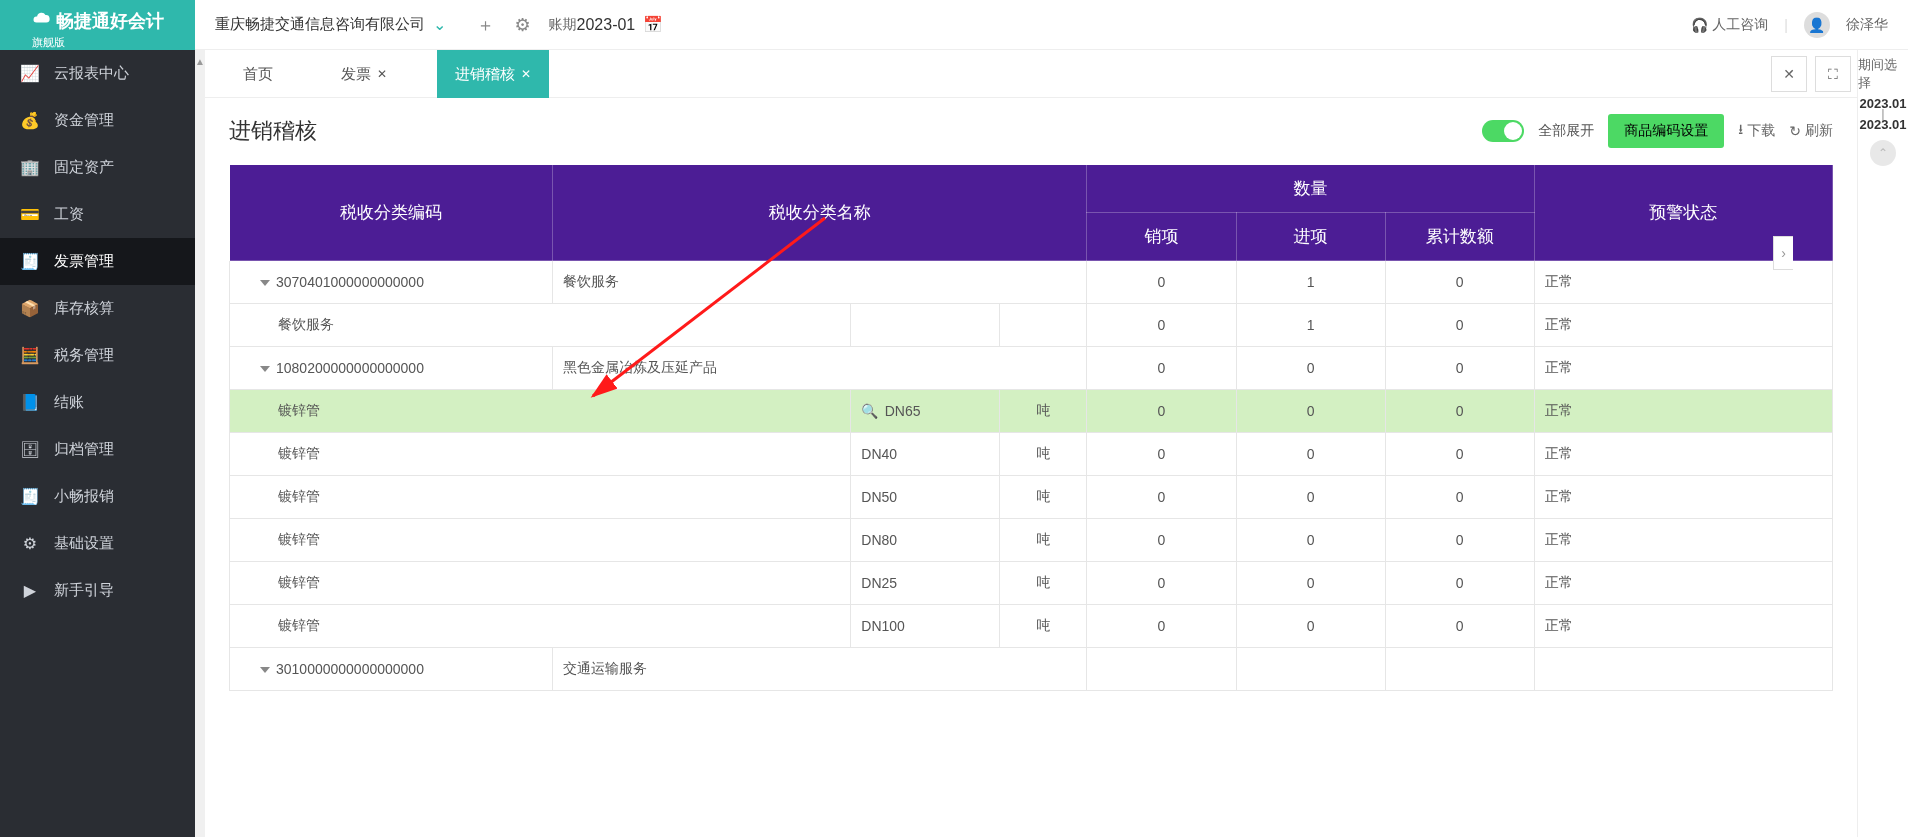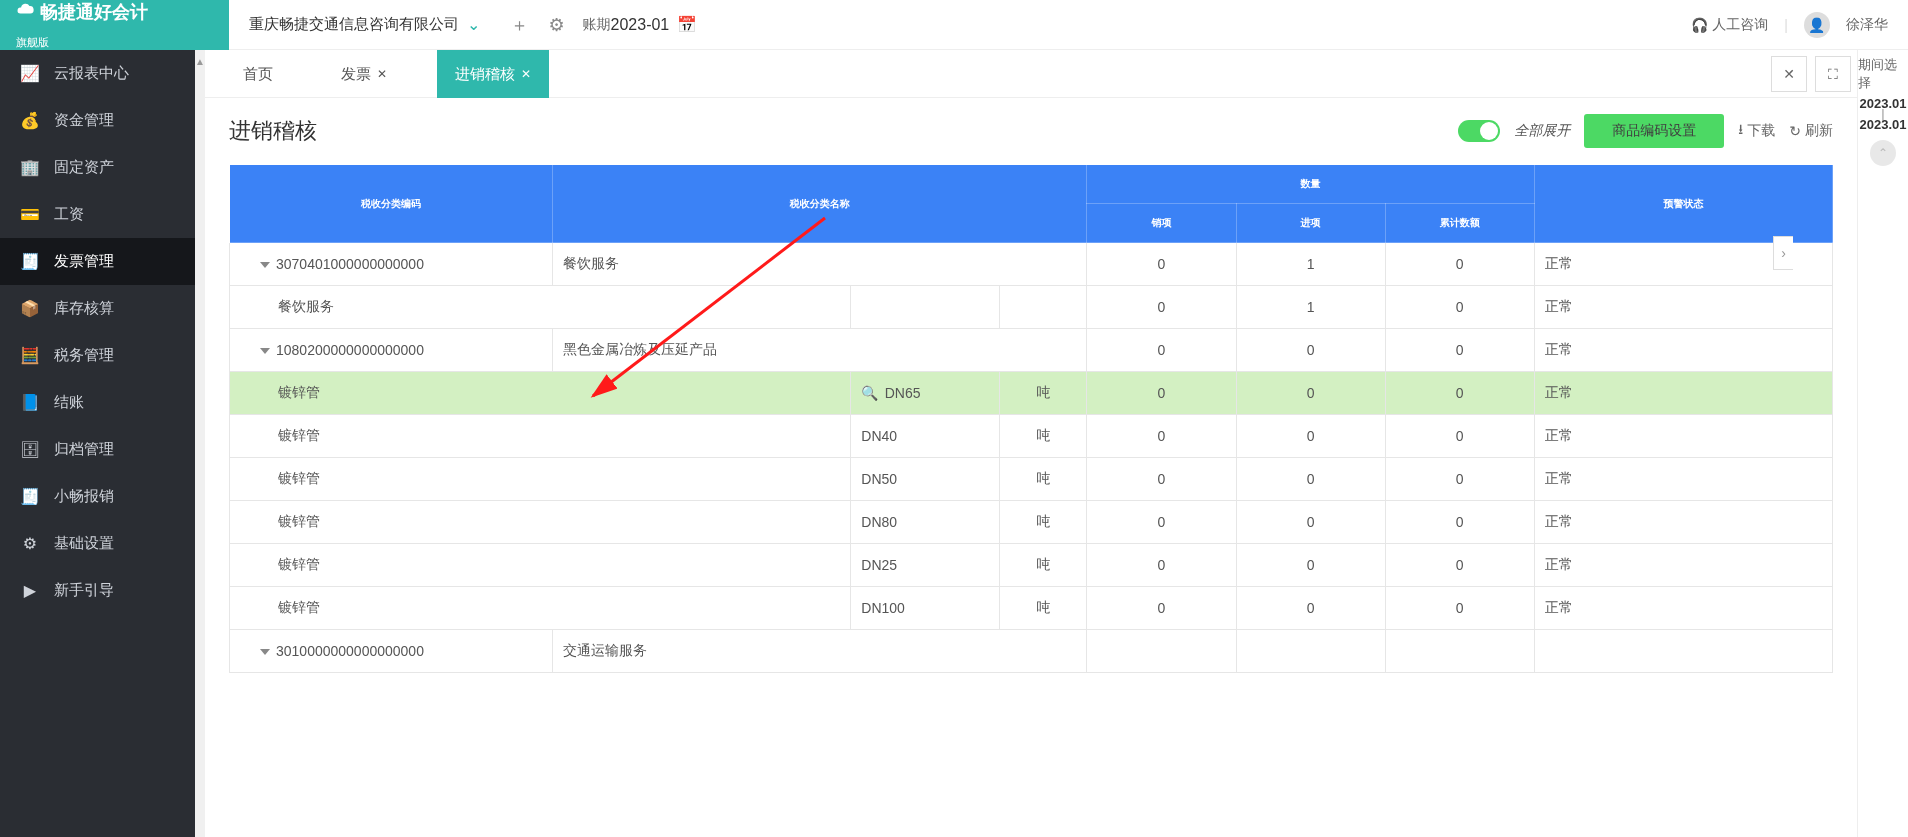--- a/index.html
+++ b/index.html
@@ -1,20 +1,20 @@
 <!DOCTYPE html>
 <html><head>
 <meta charset="utf-8">
 <style>
 * { margin: 0; padding: 0; box-sizing: border-box; }
 body { font-family: "Microsoft YaHei", Arial, sans-serif; font-size: 14px; color: #333; background: #fff; overflow: hidden; }
 
 
 .top-header { height: 50px; background: #fff; display: flex; align-items: center; border-bottom: 1px solid #eee; }
-.logo { width: 229px; height: 50px; background: #2fb8ac; color: #fff; display: flex; flex-direction: column; justify-content: space-between; padding-left: 16px; }
+.logo { width: 195px; height: 50px; background: #2fb8ac; color: #fff; display: flex; flex-direction: column; justify-content: flex-end; padding-left: 32px; }
 .logo-main { display: flex; align-items: center; gap: 6px; font-size: 18px; font-weight: bold; }
 .logo-sub { font-size: 11px; margin-top: 2px; }
 .company-select { display: flex; align-items: center; gap: 8px; padding: 0 20px; color: #333; }
 .company-name { font-size: 15px; }
 .dropdown-chevron { color: #2fb8ac; font-size: 16px; }
 .hdr-icon { color: #888; margin: 0 10px; cursor: pointer; font-size: 18px; }
 .period-label { color: #666; margin-left: 8px; }
 .period-value { color: #333; font-size: 16px; }
 .calendar-icon { color: #2fb8ac; margin-left: 8px; font-size: 16px; }
 .hdr-spacer { flex: 1; }
@@ -41,28 +41,28 @@
 .tab-close { font-size: 12px; }
 .tabs-right { position: absolute; right: 0; top: 0; display: flex; align-items: center; height: 48px; gap: 8px; padding-right: 6px; }
 .tab-x { width: 36px; height: 36px; border: 1px solid #ddd; display: flex; align-items: center; justify-content: center; cursor: pointer; color: #666; }
 
 
 .title-row { display: flex; align-items: center; padding: 16px 24px; gap: 14px; }
 .page-title { font-size: 22px; color: #333; font-weight: 500; }
 .title-spacer { flex: 1; }
 .toggle { width: 42px; height: 22px; background: #4cd964; border-radius: 11px; position: relative; cursor: pointer; }
 .toggle::after { content: ""; position: absolute; width: 18px; height: 18px; background: #fff; border-radius: 50%; top: 2px; right: 2px; }
-.toggle-label { color: #555; font-style: italic; }
-.btn-primary { background: #4cd964; color: #404040; border: none; padding: 8px 28px; border-radius: 3px; cursor: pointer; font-size: 14px; }
+.toggle-label { color: #555; }
+.btn-primary { background: #4cd964; color: #000000; border: none; padding: 8px 16px; border-radius: 3px; cursor: pointer; font-size: 14px; }
 .action-link { color: #666; cursor: pointer; display: inline-flex; align-items: center; gap: 4px; }
 
 
 .table-wrap { padding: 0 24px; flex: 1; overflow: auto; position: relative; }
 table { width: 100%; border-collapse: collapse; table-layout: fixed; }
-thead th { background: #3b82f6; color: #fff; font-weight: bold; text-align: center; padding: 12px 8px; border: 1px solid rgba(255,255,255,0.25); font-size: 10px; }
+thead th { background: #4c1d95; color: #fff; font-weight: normal; text-align: center; padding: 12px 8px; border: 1px solid rgba(255,255,255,0.25); font-size: 17px; }
 tbody td { border: 1px solid #e6e6e6; padding: 12px 10px; color: #555; }
 tbody tr.highlight td { background: #d3f0c2; }
 .col-code { width: 260px; }
 .col-name { width: 240px; }
 .col-spec { width: 120px; }
 .col-unit { width: 70px; }
 .col-qty { width: 120px; text-align: center; }
 .col-status { width: 240px; }
 .indent1 { padding-left: 30px !important; margin-top: 35px; }
 .indent2 { padding-left: 48px !important; }

